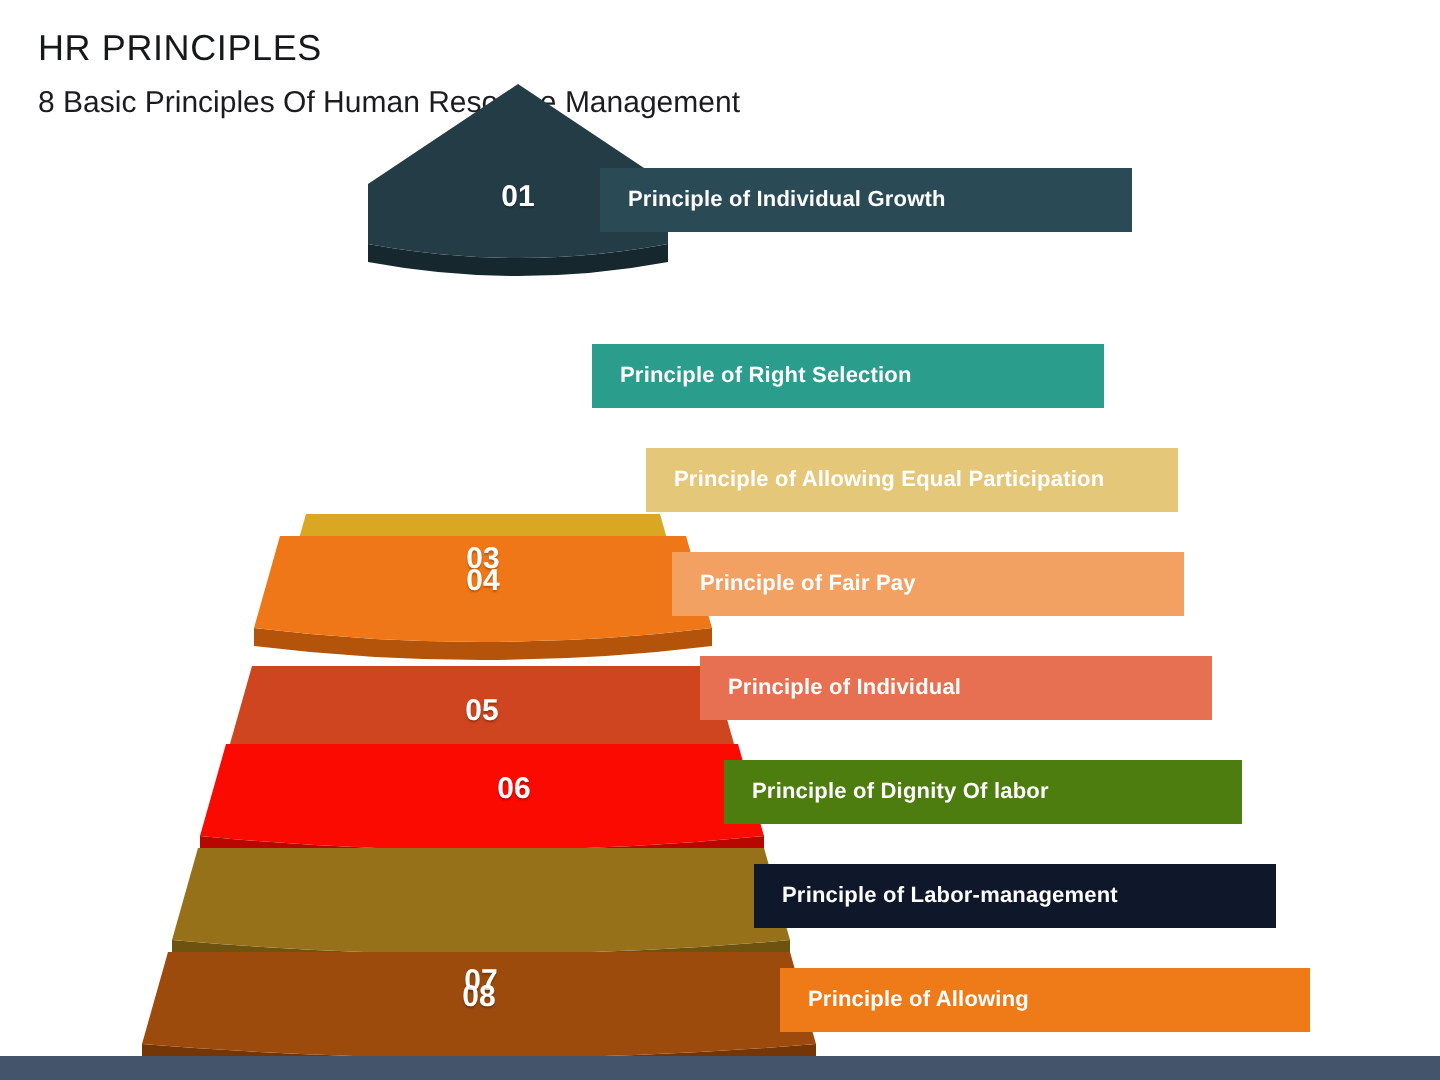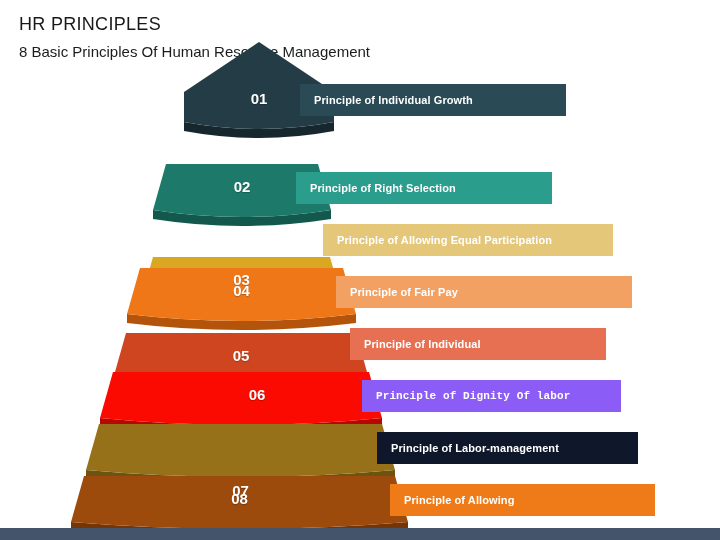--- a/index.html
+++ b/index.html
@@ -134,54 +134,45 @@
           <svg viewBox="0 0 150 62" preserveAspectRatio="none" style="height: 62px;">
             <path d="M0,46 Q75,60 150,46 L150,55 Q75,69 0,55 Z" fill="#16272e"></path>
             <path d="M75,-34 L150,16 L150,46 Q75,60 0,46 L0,16 Z" fill="#243c46"></path>
           </svg>
         </div>
         <div class="tier-number" style="left: 0px; width: 150px;">01</div>
       </div>
       <div class="tier-bar" style="left: 300px; top: 8px; width: 266px; background: rgb(42, 74, 86);">
         <span class="tier-bar-label">Principle of Individual Growth</span>
       </div>
-      <div class="tier" style="left: 153px; top: 88px; width: 178px;">
-        <div class="tier-shape">
-          <svg viewBox="0 0 178 62" preserveAspectRatio="none" style="height: 62px;">
-            <path d="M0,46 Q89,60 178,46 L178,55 Q89,69 0,55 Z" fill="#12584c"></path>
-            <path d="M13,0 L165,0 L178,46 Q89,60 0,46 Z" fill="#1d7a6a"></path>
-          </svg>
-        </div>
-        <div class="tier-number" style="left: 0px; width: 178px;">02</div>
-      </div>
       <div class="tier-bar" style="left: 296px; top: 96px; width: 256px; background: rgb(43, 157, 140);">
         <span class="tier-bar-label">Principle of Right Selection</span>
       </div>
       <div class="tier" style="left: 140px; top: 140px; width: 203px; margin-top: 41px;">
         <div class="tier-shape">
           <svg viewBox="0 0 203 62" preserveAspectRatio="none" style="height: 62px;">
             <path d="M0,46 Q101.5,60 203,46 L203,55 Q101.5,69 0,55 Z" fill="#a87c12"></path>
             <path d="M13,0 L190,0 L203,46 Q101.5,60 0,46 Z" fill="#d9a722"></path>
           </svg>
         </div>
         <div class="tier-number" style="left: 0px; width: 203px;">03</div>
       </div>
-      <div class="tier-bar" style="left: 323px; top: 148px; width: 290px; background: rgb(229, 199, 122);">
+      <div class="tier-bar" style="left: 323px; top: 148px; width: 266px; background: rgb(229, 199, 122);">
         <span class="tier-bar-label">Principle of Allowing Equal Participation</span>
       </div>
       <div class="tier" style="left: 127px; top: 192px; width: 229px;">
         <div class="tier-shape">
           <svg viewBox="0 0 229 62" preserveAspectRatio="none" style="height: 62px;">
             <path d="M0,46 Q114.5,60 229,46 L229,55 Q114.5,69 0,55 Z" fill="#b4540a"></path>
             <path d="M13,0 L216,0 L229,46 Q114.5,60 0,46 Z" fill="#ef7718"></path>
           </svg>
         </div>
         <div class="tier-number" style="left: 0px; width: 229px;">04</div>
       </div>
-      <div class="tier-bar" style="left: 336px; top: 200px; width: 256px; background: rgb(243, 161, 99); padding-left: 40px;">
+      <div class="tier-bar" style="left: 336px; top: 200px; width: 256px; background: rgb(243, 161, 99);">
         <span class="tier-bar-label">Principle of Fair Pay</span>
       </div>
       <div class="tier" style="left: 113px; top: 244px; width: 256px; margin-top: 13px;">
         <div class="tier-shape">
           <svg viewBox="0 0 256 62" preserveAspectRatio="none" style="height: 62px;">
             <path d="M0,46 Q128,60 256,46 L256,55 Q128,69 0,55 Z" fill="#9a3012"></path>
             <path d="M13,0 L243,0 L256,46 Q128,60 0,46 Z" fill="#cf4520"></path>
           </svg>
         </div>
         <div class="tier-number" style="left: 0px; width: 256px;">05</div>
@@ -191,21 +182,21 @@
       </div>
       <div class="tier" style="left: 100px; top: 296px; width: 282px;">
         <div class="tier-shape">
           <svg viewBox="0 0 282 62" preserveAspectRatio="none" style="height: 62px;">
             <path d="M0,46 Q141,60 282,46 L282,55 Q141,69 0,55 Z" fill="#b80700"></path>
             <path d="M13,0 L269,0 L282,46 Q141,60 0,46 Z" fill="#fa0a00"></path>
           </svg>
         </div>
         <div class="tier-number" style="left: 16px; width: 282px;">06</div>
       </div>
-      <div class="tier-bar" style="left: 362px; top: 304px; width: 259px; background: #8b5cf6; font-family: Liberation Mono, monospace;">
+      <div class="tier-bar" style="left: 362px; top: 304px; width: 259px; background: #4d7c0f;">
         <span class="tier-bar-label">Principle of Dignity Of labor</span>
       </div>
       <div class="tier" style="left: 86px; top: 348px; width: 309px;">
         <div class="tier-shape">
           <svg viewBox="0 0 309 62" preserveAspectRatio="none" style="height: 62px;">
             <path d="M0,46 Q154.5,60 309,46 L309,55 Q154.5,69 0,55 Z" fill="#6e520f"></path>
             <path d="M13,0 L296,0 L309,46 Q154.5,60 0,46 Z" fill="#96711a"></path>
           </svg>
         </div>
         <div class="tier-number" style="left: 0px; width: 309px; margin-top: 44px;">07</div>

